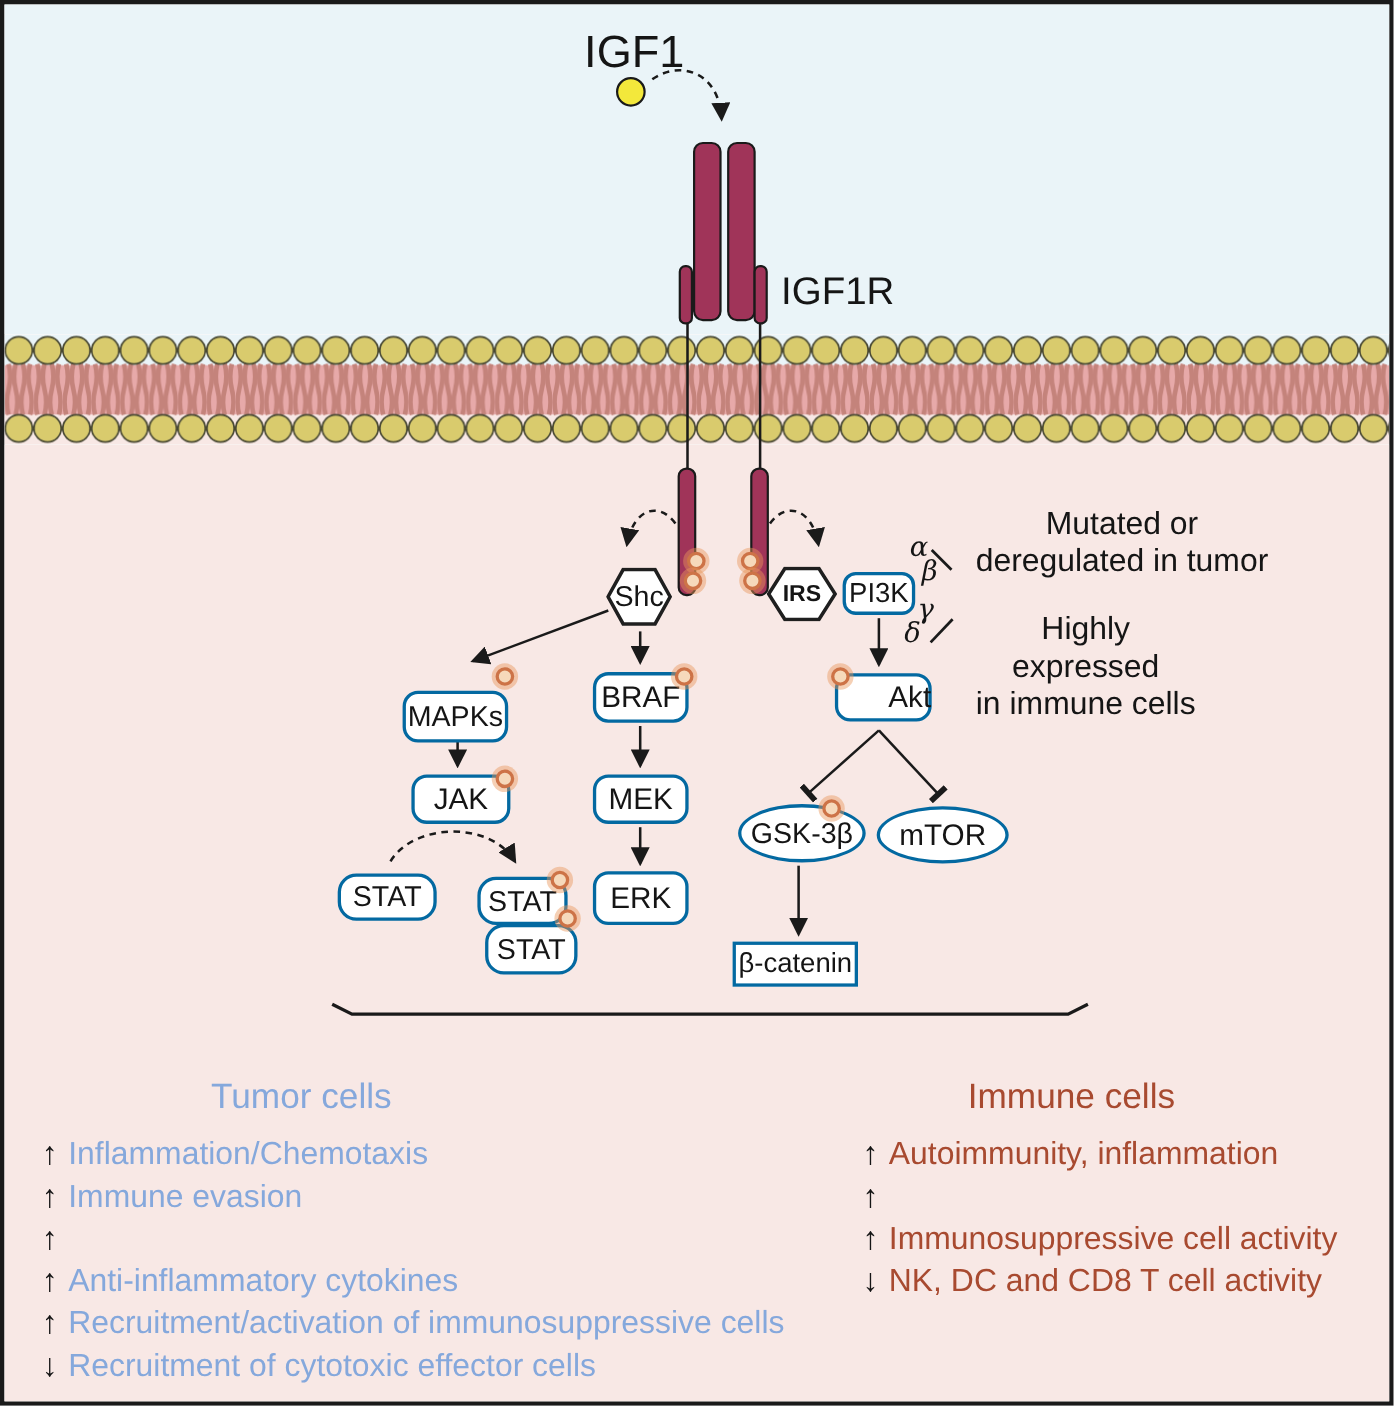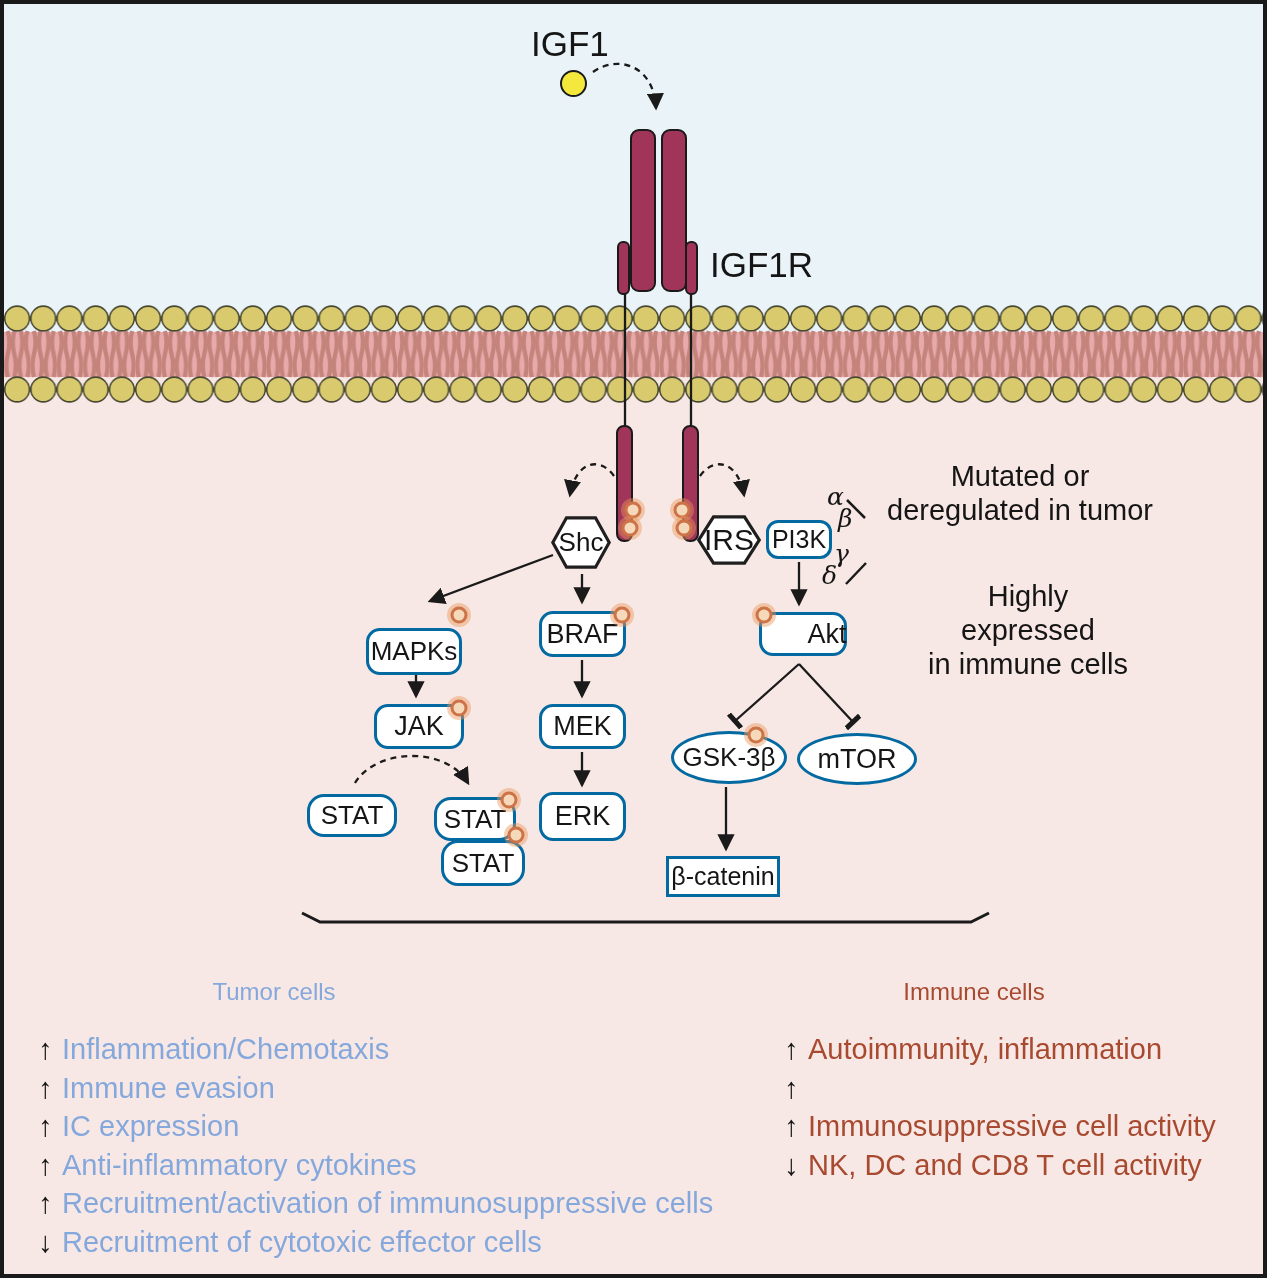--- a/index.html
+++ b/index.html
@@ -33,21 +33,21 @@
     display:flex;align-items:center;justify-content:center;font-size:27px;}
   
   .phos{position:absolute;width:11px;height:11px;border-radius:50%;box-sizing:content-box;
     background:#f6d9bb;border:3px solid #cd7347;
     box-shadow:0 0 0 3.5px rgba(233,150,92,.45);z-index:6;transform:translate(-50%,-50%);}
   
   .lbl{position:absolute;z-index:5;white-space:nowrap;}
   .greek{font-family:"DejaVu Serif",serif;font-style:italic;font-size:25px;z-index:5;position:absolute;}
   .sidetext{position:absolute;z-index:5;font-size:29px;line-height:34px;text-align:center;}
   
-  .list-title{position:absolute;z-index:5;font-size:24px;text-align:center;width:220px;}
+  .list-title{position:absolute;z-index:5;font-size:32px;text-align:center;width:220px;}
   .fx-list{position:absolute;z-index:5;font-size:29px;line-height:38.6px;}
   .fx-item{display:flex;align-items:baseline;}
   .fx-arrow{color:#151515;width:24px;flex:0 0 24px;}
   #tumor-list .fx-text,#tumor-title{color:#85a8dc;}
   #immune-list .fx-text,#immune-title{color:#a84a30;}
 </style>
 </head>
 <body>
 
 <div id="canvas">
@@ -110,21 +110,21 @@
       <line x1="795" y1="660" x2="731" y2="717" marker-end="url(#tbar)"></line>
       <line x1="795" y1="660" x2="849" y2="718" marker-end="url(#tbar)"></line>
 
       <line x1="843" y1="496" x2="861" y2="514" stroke-width="2.5"></line>
       <line x1="842" y1="580" x2="862" y2="559" stroke-width="2.5"></line>
 
       <polyline points="298,909 316,918 967,918 985,909" stroke-width="3"></polyline>
     </g>
   </svg>
 
-  <div class="lbl" style="left:527px;top:20px;font-size:35px;">IGF1</div>
+  <div class="lbl" style="left:527px;top:20px;font-size:41px;">IGF1</div>
   <div class="abs" id="ligand-ball"></div>
 
   <div class="bar" style="left:626px;top:125px;width:26px;height:163px;border-radius:9px;"></div>
   <div class="bar" style="left:657px;top:125px;width:26px;height:163px;border-radius:9px;"></div>
   <div class="bar" style="left:613px;top:237px;width:13px;height:54px;border-radius:6px;"></div>
   <div class="bar" style="left:681px;top:237px;width:13px;height:54px;border-radius:6px;"></div>
   <div class="bar" style="left:612px;top:421px;width:17px;height:117px;border-radius:8px;"></div>
   <div class="bar" style="left:678px;top:421px;width:17px;height:117px;border-radius:8px;"></div>
   <div class="lbl" style="left:706px;top:241px;font-size:35px;">IGF1R</div>
 
@@ -136,21 +136,21 @@
   <div class="hex" style="left:547px;top:512px;width:60px;height:53px;">
     <svg width="60" height="53">
       <polygon points="15.5,1.8 44.5,1.8 58.2,26.5 44.5,51.2 15.5,51.2 1.8,26.5" fill="#fff" stroke="#1f1f1f" stroke-width="3.2"></polygon>
     </svg>
     <span class="hex-label" style="font-size:26px;">Shc</span>
   </div>
   <div class="hex" style="left:693px;top:511px;width:64px;height:50px;">
     <svg width="64" height="50">
       <polygon points="16.5,1.8 47.5,1.8 62.2,25 47.5,48.2 16.5,48.2 1.8,25" fill="#fff" stroke="#1f1f1f" stroke-width="3.2"></polygon>
     </svg>
-    <span class="hex-label" style="font-size:30px;">IRS</span>
+    <span class="hex-label" style="font-size:21px;font-weight:bold;">IRS</span>
   </div>
 
   <div class="node" style="left:762px;top:516px;width:66px;height:39px;border-radius:12px;font-size:25px;">PI3K</div>
   <div class="node" style="left:362px;top:608px;width:96px;height:47px;font-size:26px;margin-top:16px;">MAPKs</div>
   <div class="node" style="left:535px;top:607px;width:87px;height:46px;">BRAF</div>
   <div class="node" style="left:370px;top:700px;width:90px;height:45px;">JAK</div>
   <div class="node" style="left:535px;top:700px;width:87px;height:45px;">MEK</div>
   <div class="node" style="left:535px;top:788px;width:87px;height:49px;">ERK</div>
   <div class="node pill" style="left:303px;top:790px;width:90px;height:43px;font-size:26px;">STAT</div>
   <div class="node pill" style="left:430px;top:793px;width:82px;height:44px;font-size:26px;">STAT</div>
@@ -170,40 +170,39 @@
 
   <span class="greek" style="left:823px;top:478px;">α</span>
   <span class="greek" style="left:834px;top:500px;">β</span>
   <span class="greek" style="left:830px;top:535px;">γ</span>
   <span class="greek" style="left:818px;top:557px;">δ</span>
 
   <div class="sidetext" style="left:880px;top:455px;width:272px;">
     <div>Mutated or</div>
     <div>deregulated in tumor</div>
   </div>
-  <div class="sidetext" style="left:914px;top:551px;width:220px;margin-top:24px;">
+  <div class="sidetext" style="left:873px;top:551px;width:220px;">
     <div>Highly expressed</div>
     <div>in immune cells</div>
   </div>
 
   <div class="list-title" id="tumor-title" style="left:160px;top:974px;">Tumor cells</div>
   <div class="list-title" id="immune-title" style="left:860px;top:974px;">Immune cells</div>
 
   <div class="fx-list" id="tumor-list" style="left:34px;top:1026px;">
     <div class="fx-item">
       <span class="fx-arrow">↑</span>
       <span class="fx-text">Inflammation/Chemotaxis</span>
     </div>
     <div class="fx-item">
       <span class="fx-arrow">↑</span>
       <span class="fx-text">Immune evasion</span>
     </div>
     <div class="fx-item">
       <span class="fx-arrow">↑</span>
-      <span class="fx-text">IC expression</span>
     </div>
     <div class="fx-item">
       <span class="fx-arrow">↑</span>
       <span class="fx-text">Anti-inflammatory cytokines</span>
     </div>
     <div class="fx-item">
       <span class="fx-arrow">↑</span>
       <span class="fx-text">Recruitment/activation of immunosuppressive cells</span>
     </div>
     <div class="fx-item">

